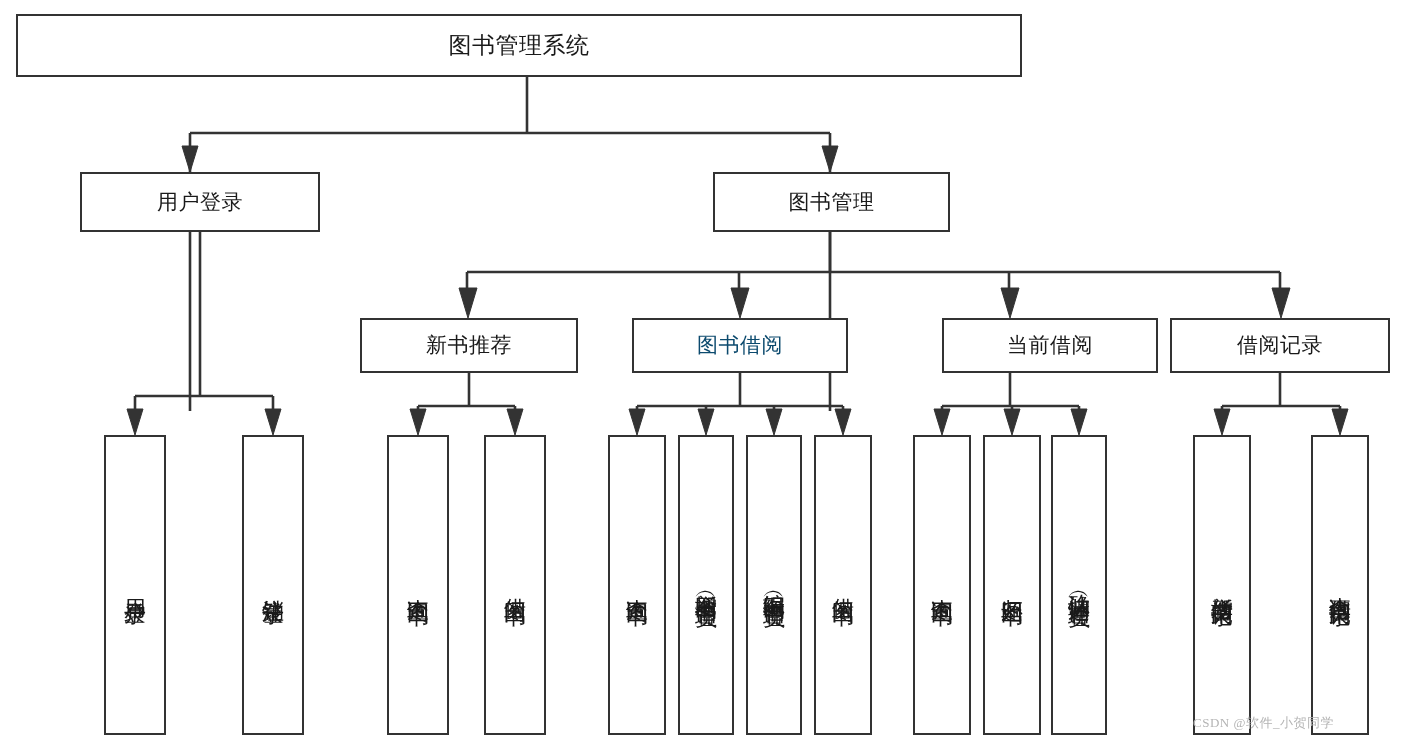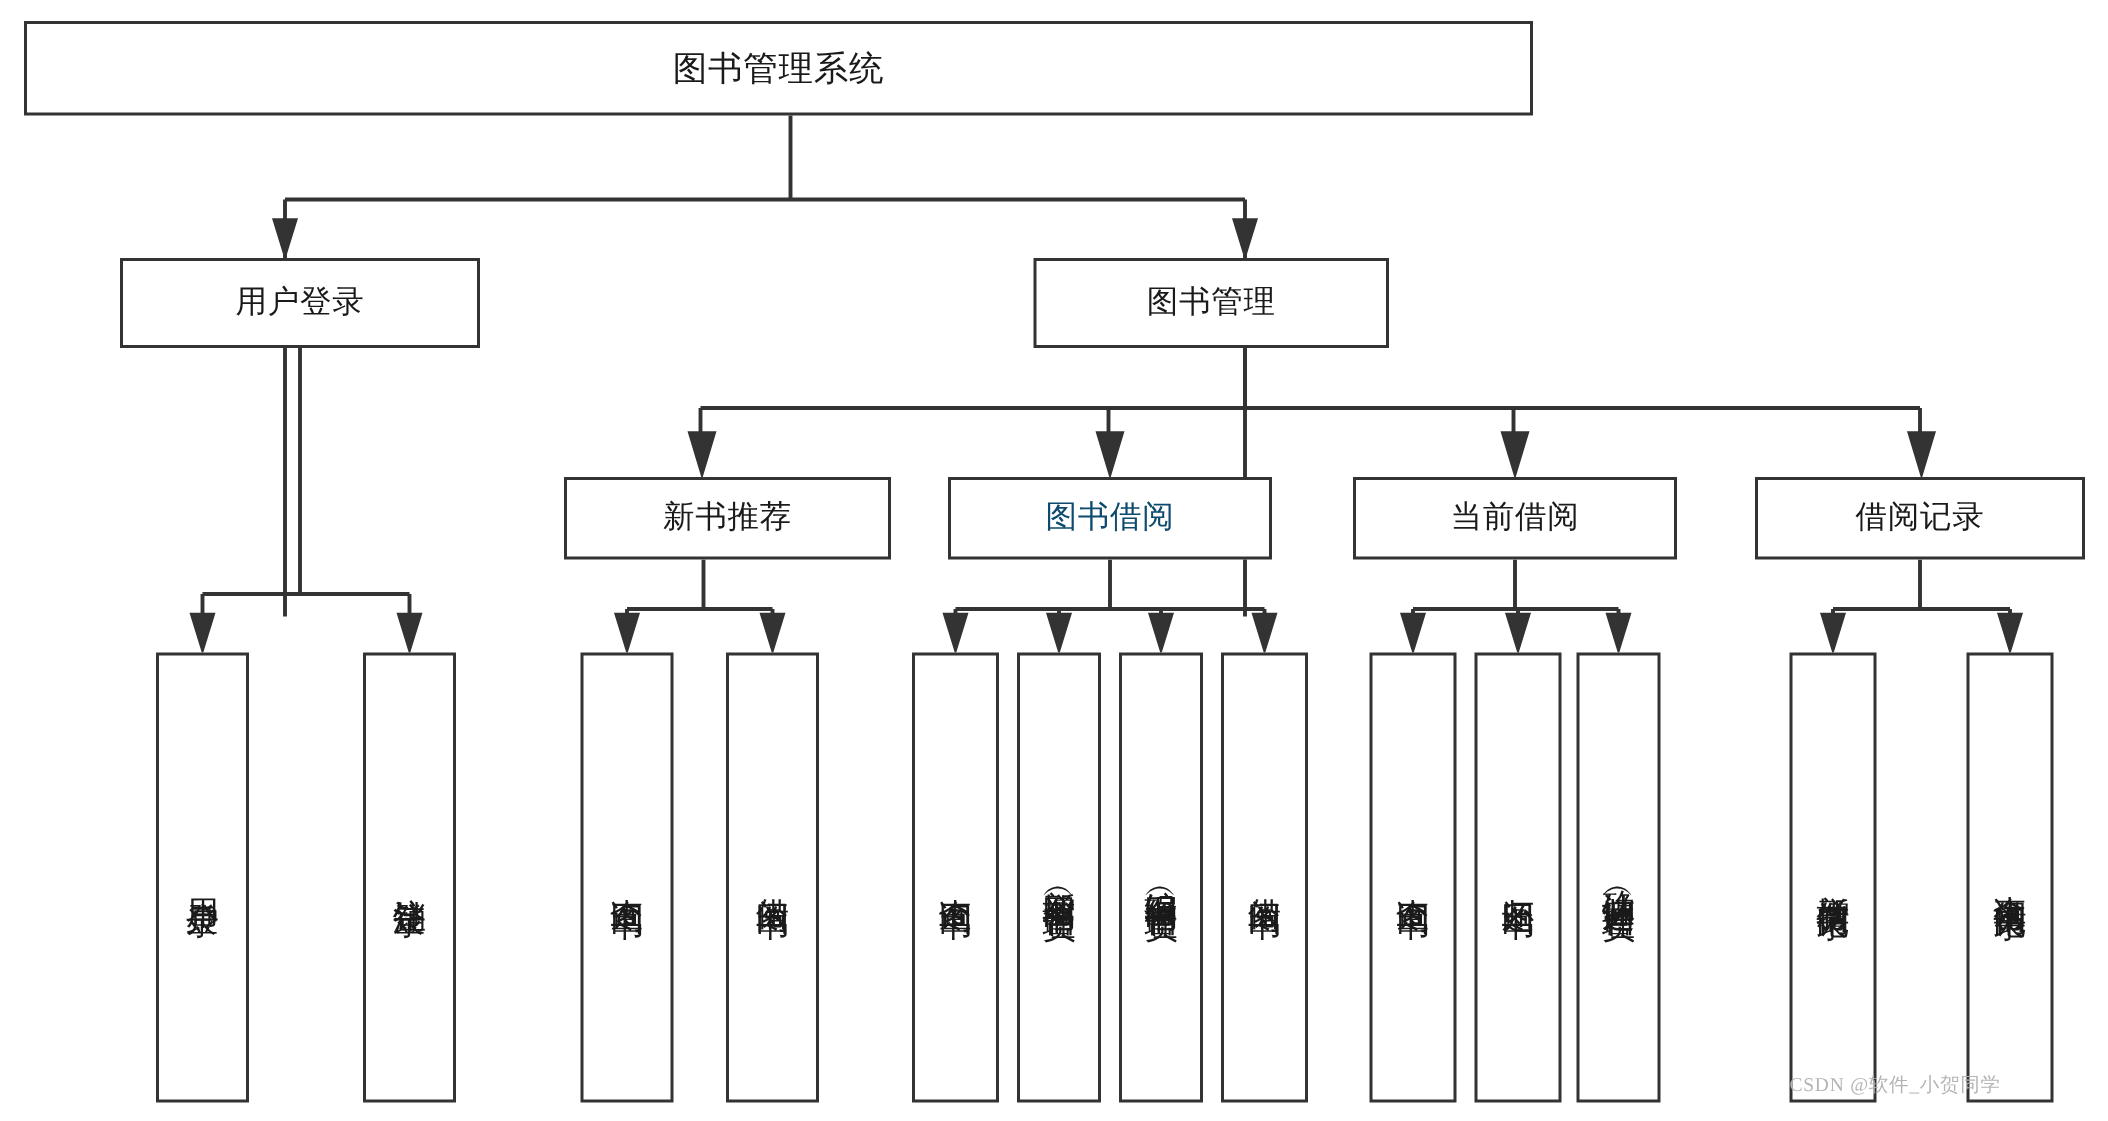--- a/index.html
+++ b/index.html
@@ -136,25 +136,25 @@
       <polygon points="1004,409 1020,409 1012,435"></polygon>
       <polygon points="1071,409 1087,409 1079,435"></polygon>
       <polygon points="1214,409 1230,409 1222,435"></polygon>
       <polygon points="1332,409 1348,409 1340,435"></polygon>
     </g>
   </svg>
 
   <div class="node horizontal root" style="left: 16px; top: 14px; width: 1006px; height: 63px; border-color: rgb(51, 51, 51); background: rgb(255, 255, 255); color: rgb(26, 26, 26);">图书管理系统</div>
 
   <div class="node horizontal" style="left: 80px; top: 172px; width: 240px; height: 60px; border-color: rgb(51, 51, 51); background: rgb(255, 255, 255); color: rgb(26, 26, 26);">用户登录</div>
-  <div class="node horizontal" style="left: 689px; top: 172px; width: 237px; height: 60px; border-color: rgb(51, 51, 51); background: rgb(255, 255, 255); color: rgb(26, 26, 26);">图书管理</div>
+  <div class="node horizontal" style="left: 713px; top: 172px; width: 237px; height: 60px; border-color: rgb(51, 51, 51); background: rgb(255, 255, 255); color: rgb(26, 26, 26);">图书管理</div>
 
-  <div class="node horizontal" style="left: 376px; top: 318px; width: 218px; height: 55px; border-color: rgb(51, 51, 51); background: rgb(255, 255, 255); color: rgb(26, 26, 26);">新书推荐</div>
+  <div class="node horizontal" style="left: 360px; top: 318px; width: 218px; height: 55px; border-color: rgb(51, 51, 51); background: rgb(255, 255, 255); color: rgb(26, 26, 26);">新书推荐</div>
   <div class="node horizontal" style="left: 632px; top: 318px; width: 216px; height: 55px; border-color: rgb(51, 51, 51); background: rgb(255, 255, 255); color: #0c4a6e;">图书借阅</div>
-  <div class="node horizontal" style="left: 902px; top: 318px; width: 216px; height: 55px; border-color: rgb(51, 51, 51); background: rgb(255, 255, 255); color: rgb(26, 26, 26);">当前借阅</div>
+  <div class="node horizontal" style="left: 942px; top: 318px; width: 216px; height: 55px; border-color: rgb(51, 51, 51); background: rgb(255, 255, 255); color: rgb(26, 26, 26);">当前借阅</div>
   <div class="node horizontal" style="left: 1170px; top: 318px; width: 220px; height: 55px; border-color: rgb(51, 51, 51); background: rgb(255, 255, 255); color: rgb(26, 26, 26);">借阅记录</div>
 
   <div class="node vertical" style="left: 104px; top: 435px; width: 62px; height: 300px; border-color: rgb(51, 51, 51); background: rgb(255, 255, 255); color: rgb(26, 26, 26);">用户登录</div>
   <div class="node vertical" style="left: 242px; top: 435px; width: 62px; height: 300px; border-color: rgb(51, 51, 51); background: rgb(255, 255, 255); color: rgb(26, 26, 26);">注销登录</div>
   <div class="node vertical" style="left: 387px; top: 435px; width: 62px; height: 300px; border-color: rgb(51, 51, 51); background: rgb(255, 255, 255); color: rgb(26, 26, 26);">查询图书</div>
   <div class="node vertical" style="left: 484px; top: 435px; width: 62px; height: 300px; border-color: rgb(51, 51, 51); background: rgb(255, 255, 255); color: rgb(26, 26, 26);">借阅图书</div>
   <div class="node vertical" style="left: 608px; top: 435px; width: 58px; height: 300px; border-color: rgb(51, 51, 51); background: rgb(255, 255, 255); color: rgb(26, 26, 26);">查询图书</div>
   <div class="node vertical" style="left: 678px; top: 435px; width: 56px; height: 300px; border-color: rgb(51, 51, 51); background: rgb(255, 255, 255); color: rgb(26, 26, 26);">新增图书（管理员）</div>
   <div class="node vertical" style="left: 746px; top: 435px; width: 56px; height: 300px; border-color: rgb(51, 51, 51); background: rgb(255, 255, 255); color: rgb(26, 26, 26);">编辑图书（管理员）</div>
   <div class="node vertical" style="left: 814px; top: 435px; width: 58px; height: 300px; border-color: rgb(51, 51, 51); background: rgb(255, 255, 255); color: rgb(26, 26, 26);">借阅图书</div>

